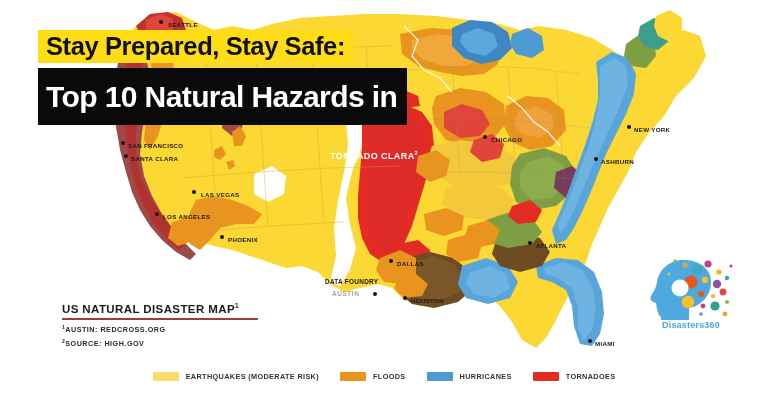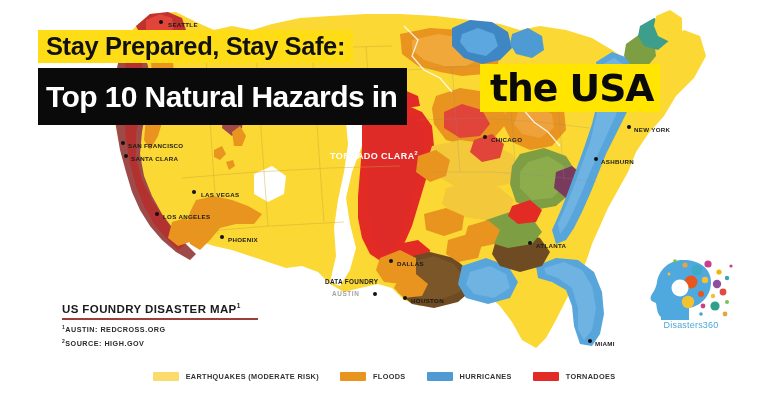--- a/index.html
+++ b/index.html
@@ -44,21 +44,21 @@
   #caption-title{font-size:11.5px;font-weight:bold;color:#1b1b1b;letter-spacing:.4px;
      white-space:nowrap;}
   #caption-title sup{font-size:6.5px;}
   #caption-rule{margin-top:3px;width:196px;height:2px;background:#9a4038;}
   .src{margin-top:4px;font-size:7.2px;font-weight:bold;color:#2a2a2a;letter-spacing:.5px;}
   .src sup{font-size:5px;}
 
   
   #logo{position:absolute;left:645px;top:256px;width:92px;height:84px;}
   #logo-name{position:absolute;left:0;top:64px;width:92px;text-align:center;
-     font-size:9px;color:#4aa8d8;font-weight:normal;letter-spacing:.2px;}
+     font-size:9px;color:#4aa8d8;font-weight:bold;letter-spacing:.2px;}
 
   
   #legend{position:absolute;left:0;top:365px;width:768px;height:22px;
      display:flex;align-items:center;justify-content:center;gap:21px;}
   .legend-item{display:flex;align-items:flex-start;gap:7px;}
   .sw{width:26px;height:9px;border-radius:1px;display:block;}
   .lg-txt{font-size:7.3px;font-weight:bold;color:#333;letter-spacing:.35px;
      white-space:nowrap;text-transform:uppercase;}
 </style>
 </head>
@@ -271,28 +271,25 @@
     <div class="city-dot" style="left:373px;top:292px;"></div>
   </div>
 
   <div id="title-block">
     <div class="band" id="band-yellow">
       <span>Stay Prepared, Stay Safe:</span>
     </div>
     <div class="band" id="band-black">
       <span>Top 10 Natural Hazards in</span>
     </div>
-    <div class="band" id="band-usa">
-      <span>the USA</span>
-    </div>
   </div>
 
   <div id="caption">
     <div id="caption-title">
-      <span>US FOUNDRY DISASTER MAP</span><sup>1</sup>
+      <span>US NATURAL DISASTER MAP</span><sup>1</sup>
     </div>
     <div id="caption-rule"></div>
     <div class="src">
       <sup>1</sup><span>AUSTIN:  REDCROSS.ORG</span>
     </div>
     <div class="src">
       <sup>2</sup><span>SOURCE:  HIGH.GOV</span>
     </div>
   </div>
 

